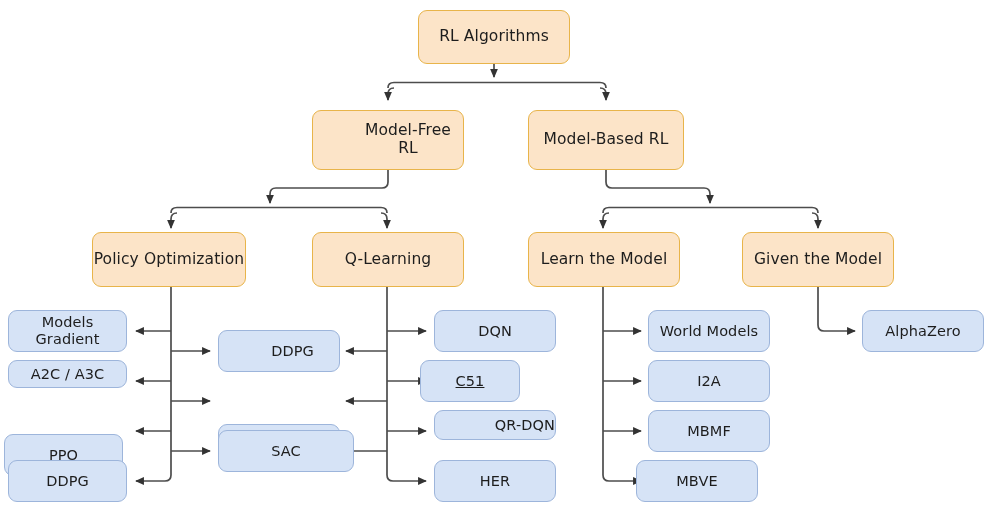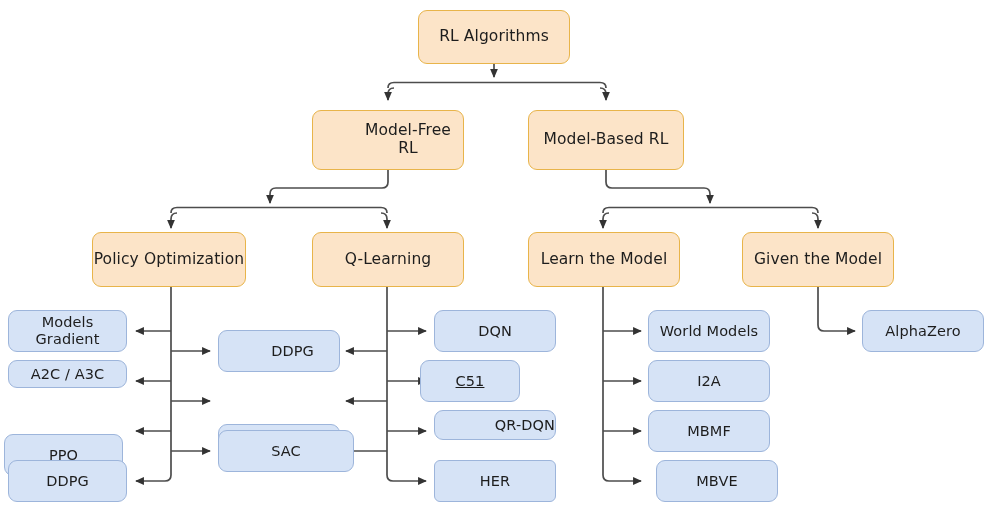--- a/index.html
+++ b/index.html
@@ -161,34 +161,34 @@
 
   <div class="node leaf" style="left:434px; top:310px; width:122px; height:42px;">
     <span>DQN</span>
   </div>
   <div class="node leaf" style="left:420px; top:360px; width:100px; height:42px;text-decoration:underline;">
     <span>C51</span>
   </div>
   <div class="node leaf" style="left:434px; top:410px; width:122px; height:30px;justify-content:flex-end;">
     <span>QR-DQN</span>
   </div>
-  <div class="node leaf" style="left:434px; top:460px; width:122px; height:42px;border-radius:6px;">
+  <div class="node leaf" style="left:434px; top:460px; width:122px; height:42px;">
     <span>HER</span>
   </div>
 
   <div class="node leaf" style="left:648px; top:310px; width:122px; height:42px;">
     <span>World Models</span>
   </div>
   <div class="node leaf" style="left:648px; top:360px; width:122px; height:42px;">
     <span>I2A</span>
   </div>
   <div class="node leaf" style="left:648px; top:410px; width:122px; height:42px;">
     <span>MBMF</span>
   </div>
-  <div class="node leaf" style="left:656px; top:460px; width:122px; height:42px;">
+  <div class="node leaf" style="left:636px; top:460px; width:122px; height:42px;">
     <span>MBVE</span>
   </div>
 
   <div class="node leaf" style="left:862px; top:310px; width:122px; height:42px;">
     <span>AlphaZero</span>
   </div>
 
 </div>
 
 </body></html>

